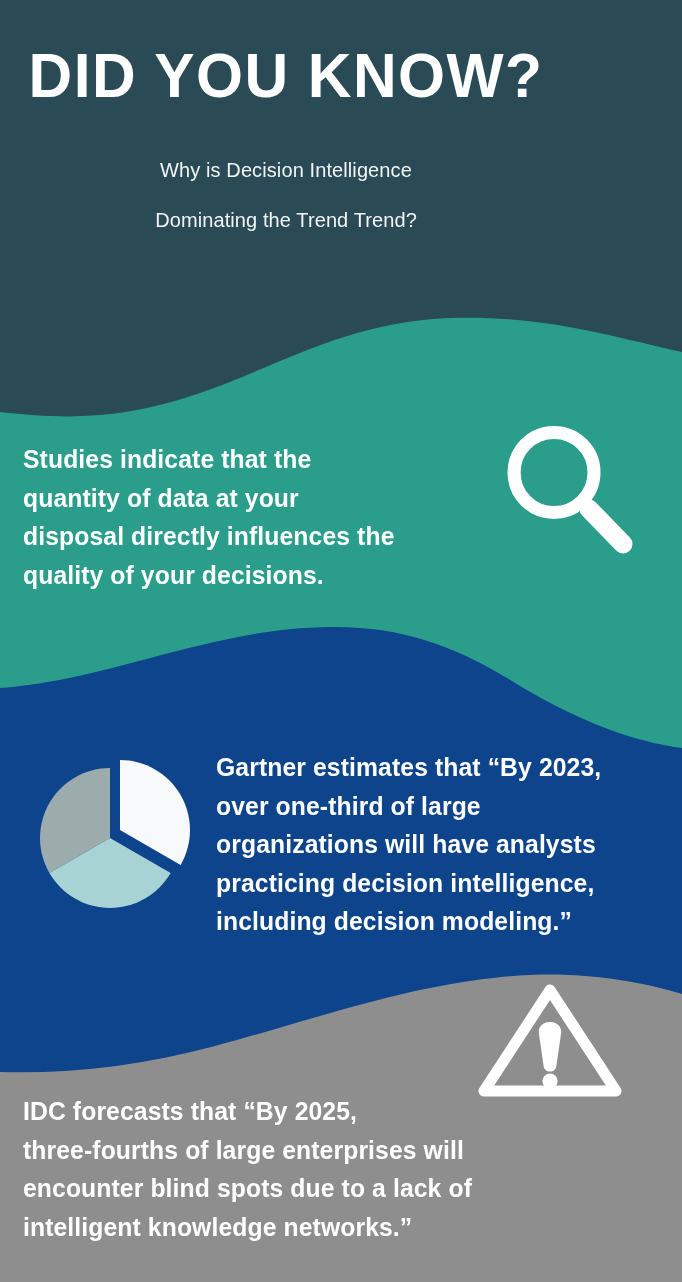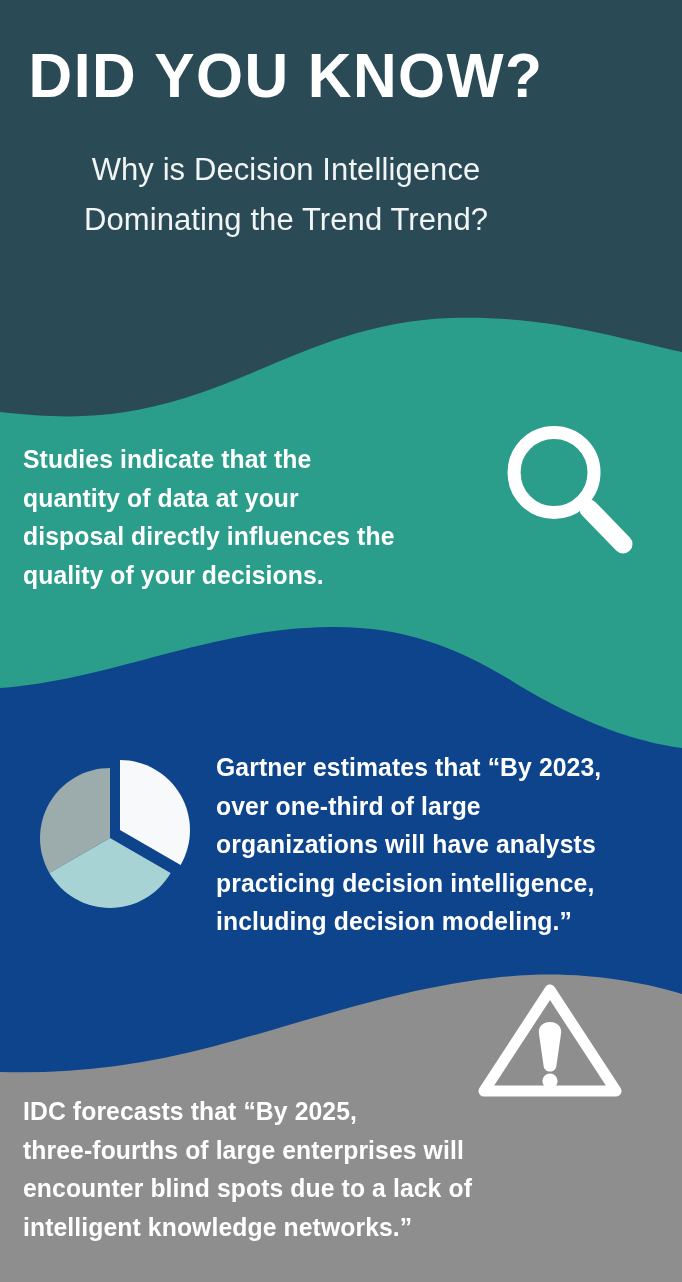--- a/index.html
+++ b/index.html
@@ -30,21 +30,21 @@
     font-family:"Liberation Sans Narrow","Liberation Sans",sans-serif;
     font-size:63px;
     font-weight:bold;
     letter-spacing:1.5px;
     line-height:1;
     margin-top:44px;
     transform:scaleX(0.96);
   }
   .subtitle {
     color:#f2f5f5;
-    font-size:31px;
+    font-size:20px;
     font-weight:normal;
     line-height:50px;
     margin-top:38px;
     letter-spacing:0.1px;
   }
   .subtitle span { display:block; }
 
   
   .factblock {
     position:absolute;

